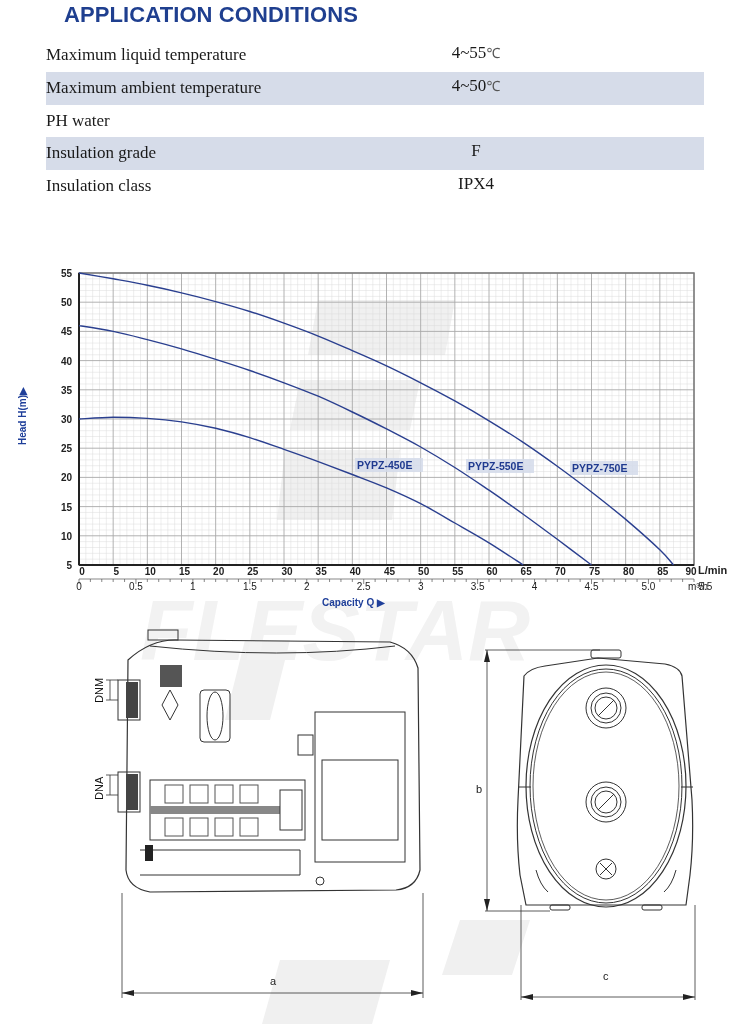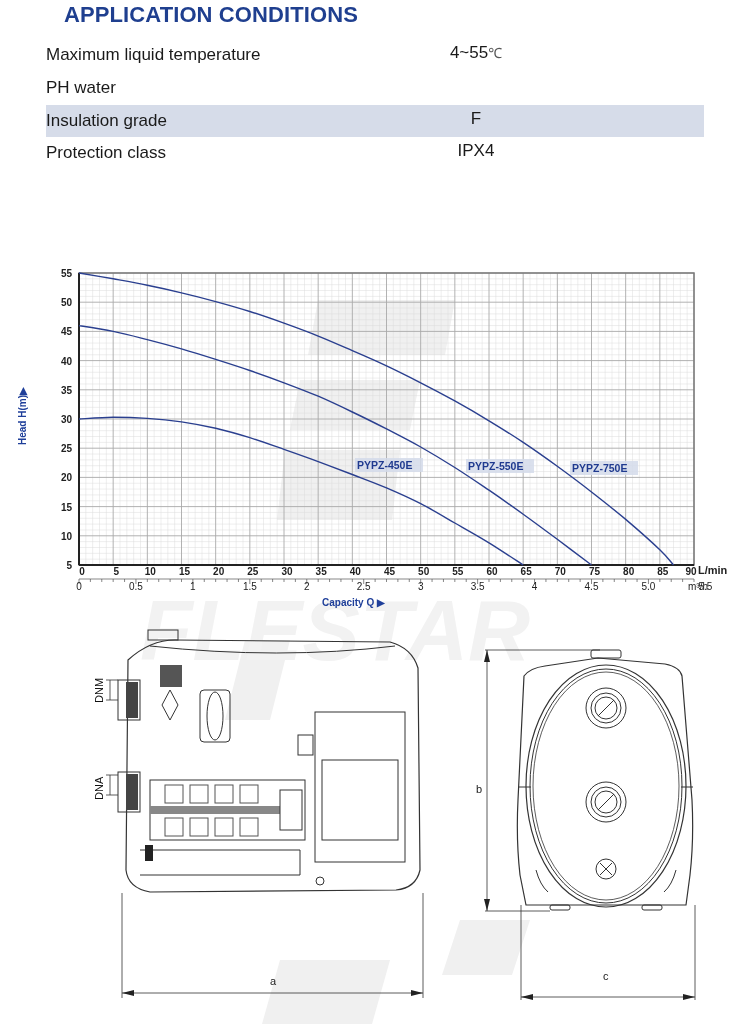--- a/index.html
+++ b/index.html
@@ -1,45 +1,49 @@
 <!DOCTYPE html>
 <html><head>
 <meta charset="utf-8">
 <style>
   html, body { margin:0; padding:0; background:#ffffff; }
   body { width:753px; height:1024px; position:relative; overflow:hidden; font-family:"Liberation Sans", sans-serif; color:#111; }
   .title { position:absolute; left:46px; top:2px; font-size:22px; font-weight:bold; color:#1f3f8f; letter-spacing:0.1px;margin-left:18px; }
   .table { position:absolute; left:46px; top:39px; width:658px; }
-  .row { position:relative; height:32.8px; display:flex; align-items:center; }
+  .row { position:relative; height:32.8px; display:flex; align-items:center;font-family:Liberation Serif, serif; }
   .row.band { background:#d6dce9; }
   .row .label { position:absolute; left:0; top:6px; font-size:17px; color:#1a1a1a; }
   .row .value { position:absolute; left:226px; right:24px; top:4px; text-align:center; font-size:17px; color:#1a1a1a; }
   .row.media .value { left:220px; right:6px; text-align:right; }
   .row .value .deg { font-size:14px; color:#555; }
   svg { position:absolute; left:0; top:0; }
 </style>
 </head>
 <body>
 
 <div class="title">APPLICATION CONDITIONS</div>
 
 <div class="table">
   <div class="row">
     <span class="label">Maximum liquid temperature</span>
     <span class="value"><span>4~55</span><span class="deg">℃</span></span>
   </div>
+  <div class="row band">
+    <span class="label">Maximum ambient temperature</span>
+    <span class="value"><span>4~50</span><span class="deg">℃</span></span>
+  </div>
   <div class="row">
     <span class="label">PH water</span>
   </div>
   <div class="row band">
     <span class="label">Insulation grade</span>
     <span class="value">F</span>
   </div>
   <div class="row">
-    <span class="label">Protection class</span>
+    <span class="label">Insulation class</span>
     <span class="value">IPX4</span>
   </div>
 </div>
 
 <svg id="main-svg" width="753" height="1024" viewBox="0 0 753 1024">
 
   <g fill="#f0f0f0">
     <polygon points="318,300 455,300 445,355 308,355"></polygon>
     <polygon points="300,380 420,380 410,430 290,430"></polygon>
     <polygon points="285,450 400,450 392,520 277,520"></polygon>

